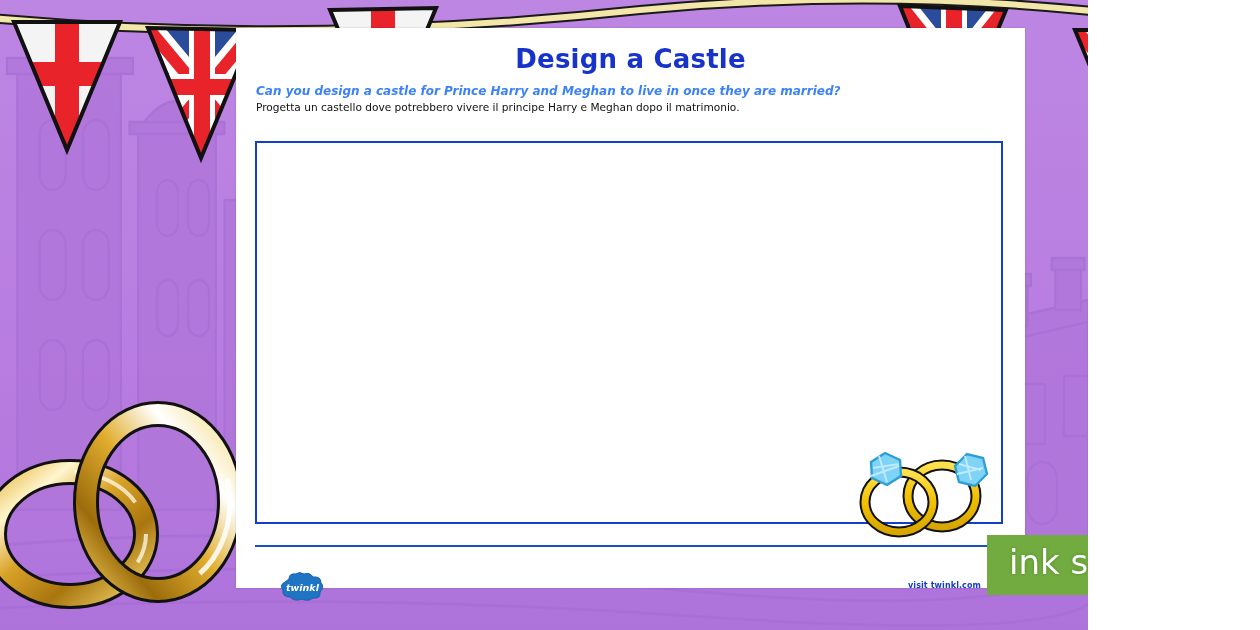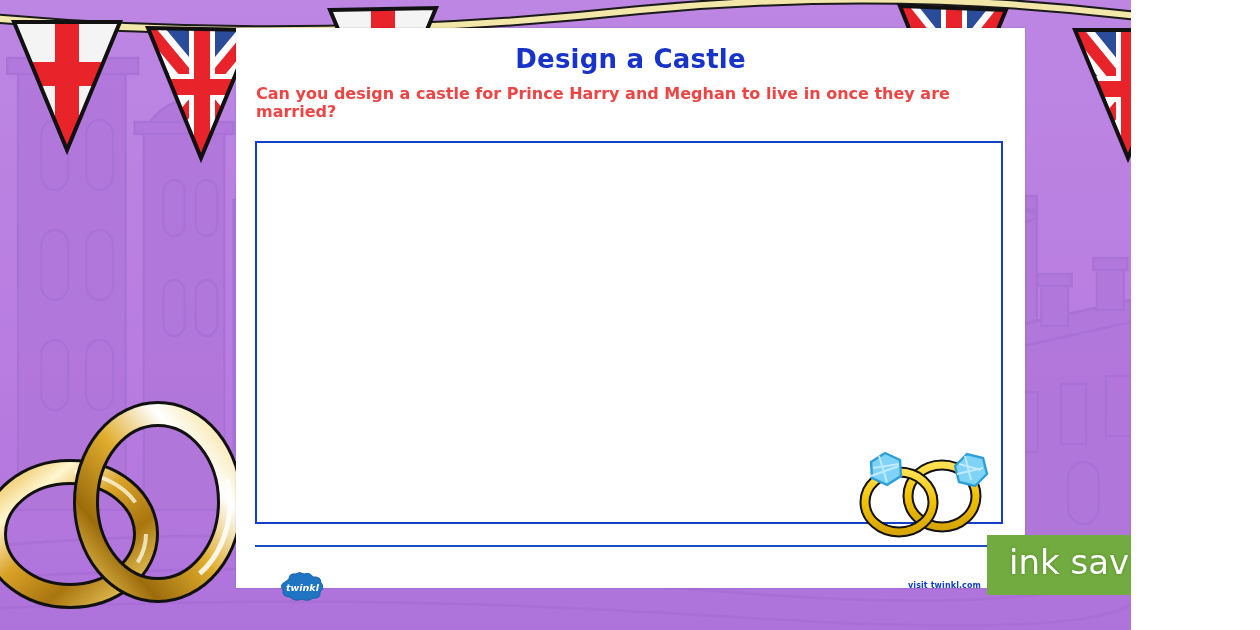--- a/index.html
+++ b/index.html
@@ -10,21 +10,20 @@
     overflow: hidden;
     font-family: "Liberation Sans", sans-serif;
   }
 
   #stage {
     position: relative;
     width: 1088px;
     height: 630px;
     background: #b87ce0;
     overflow: hidden;
-    padding-left: 43px;
   }
 
   
   .bg-castle {
     position: absolute;
     inset: 0;
     background:
       linear-gradient(180deg, #bb84e2 0%, #b87ce0 55%, #b278dd 100%);
   }
   .bg-castle svg { position: absolute; inset: 0; width: 100%; height: 100%; }
@@ -68,25 +67,26 @@
     text-align: center;
     color: #1733c9;
     font-size: 25px;
     font-weight: normal;
     letter-spacing: .2px;
     font-family: "DejaVu Sans", sans-serif;
   }
 
   .instr-wrap { margin: 11px 0 0 20px; }
   .instr-en {
-    color: #ef4444;
-    font-size: 16px;
+    color: #3b82f6;
+    font-size: 12px;
     font-weight: bold;
     line-height: 1.15;
     font-family: "DejaVu Sans", sans-serif;
+    font-style: italic;
   }
   .instr-it {
     color: #101010;
     font-size: 10.6px;
     font-weight: normal;
     line-height: 1.25;
     margin-top: 2px;
     font-family: "DejaVu Sans", sans-serif;
   }
 
@@ -372,20 +372,21 @@
       <ellipse cx="172" cy="110" rx="72" ry="88" fill="none" stroke="#ffffff" stroke-width="5" opacity=".85" stroke-dasharray="110 400" stroke-dashoffset="30"></ellipse>
     </svg>
   </div>
 
   <div class="page">
 
     <div class="title-en">Design a Castle</div>
 
     <div class="instr-wrap">
       <div class="instr-en">Can you design a castle for Prince Harry and Meghan to live in once they are married?</div>
+      <div class="instr-it">Progetta un castello dove potrebbero vivere il principe Harry e Meghan dopo il matrimonio.</div>
     </div>
 
     <div class="draw-box">
       <div class="small-rings">
         <svg viewBox="0 0 148 92" aria-hidden="true">
           <defs>
             <linearGradient id="sgold" x1="0" y1="0" x2="0" y2="1">
               <stop offset="0" stop-color="#ffe14f"></stop>
               <stop offset="0.5" stop-color="#f2c100"></stop>
               <stop offset="1" stop-color="#d8a600"></stop>

